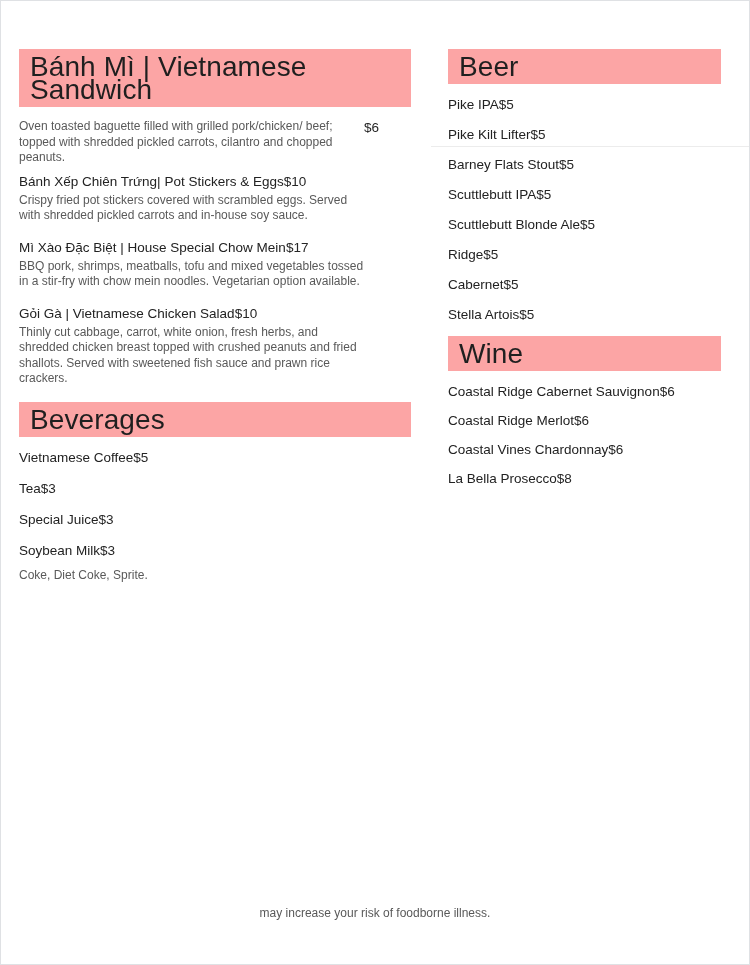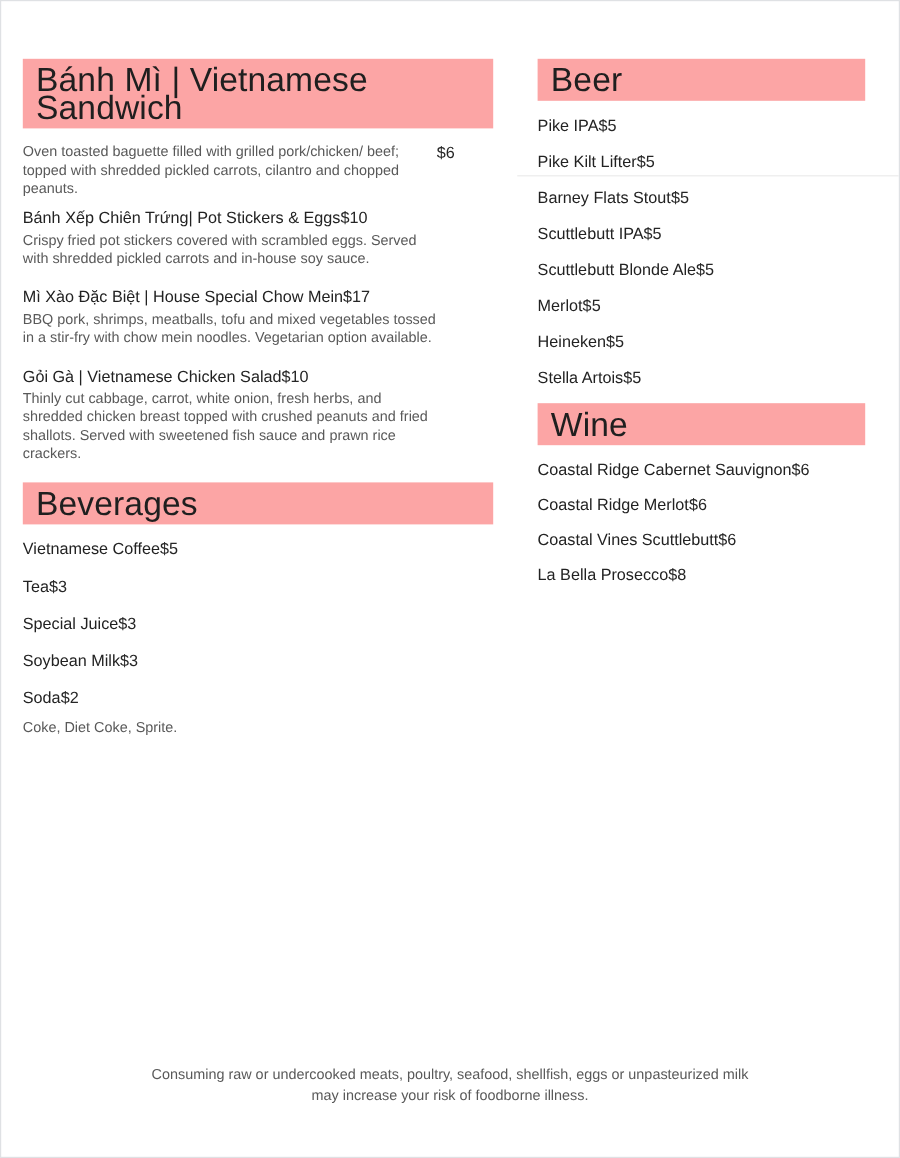--- a/index.html
+++ b/index.html
@@ -128,24 +128,20 @@
           <span class="price">$3</span>
         </div>
         <div class="item-row simple-row">
           <span class="item-name">Special Juice</span>
           <span class="price">$3</span>
         </div>
         <div class="item-row simple-row">
           <span class="item-name">Soybean Milk</span>
           <span class="price">$3</span>
         </div>
-        <div class="item-row simple-row">
-          <span class="item-name">Soda</span>
-          <span class="price">$2</span>
-        </div>
         <p class="item-note">Coke, Diet Coke, Sprite.</p>
       </section>
     </div>
 
     <div class="col-right">
 
       <section>
         <div class="section-header">Beer</div>
 
         <div class="item-row simple-row">
@@ -162,55 +158,54 @@
         </div>
         <div class="item-row simple-row">
           <span class="item-name">Scuttlebutt IPA</span>
           <span class="price">$5</span>
         </div>
         <div class="item-row simple-row">
           <span class="item-name">Scuttlebutt Blonde Ale</span>
           <span class="price">$5</span>
         </div>
         <div class="item-row simple-row">
-          <span class="item-name">Merlot</span>
-          <span class="price">$5</span>
-        </div>
-        <div class="item-row simple-row">
-          <span class="item-name">Heineken</span>
+          <span class="item-name">Ridge</span>
+          <span class="price">$5</span>
+        </div>
+        <div class="item-row simple-row">
+          <span class="item-name">Cabernet</span>
           <span class="price">$5</span>
         </div>
         <div class="item-row simple-row">
           <span class="item-name">Stella Artois</span>
           <span class="price">$5</span>
         </div>
       </section>
 
       <section>
         <div class="section-header">Wine</div>
 
         <div class="item-row wine-row">
           <span class="item-name">Coastal Ridge Cabernet Sauvignon</span>
           <span class="price">$6</span>
         </div>
         <div class="item-row wine-row">
           <span class="item-name">Coastal Ridge Merlot</span>
           <span class="price">$6</span>
         </div>
         <div class="item-row wine-row">
-          <span class="item-name">Coastal Vines Scuttlebutt</span>
+          <span class="item-name">Coastal Vines Chardonnay</span>
           <span class="price">$6</span>
         </div>
         <div class="item-row wine-row">
           <span class="item-name">La Bella Prosecco</span>
           <span class="price">$8</span>
         </div>
       </section>
     </div>
   </div>
 
   <div class="row-divider"></div>
 
   <div class="footer">
-    <div>Consuming raw or undercooked meats, poultry, seafood, shellfish, eggs or unpasteurized milk</div>
     <div>may increase your risk of foodborne illness.</div>
   </div>
 </div>
 
 </body></html>

